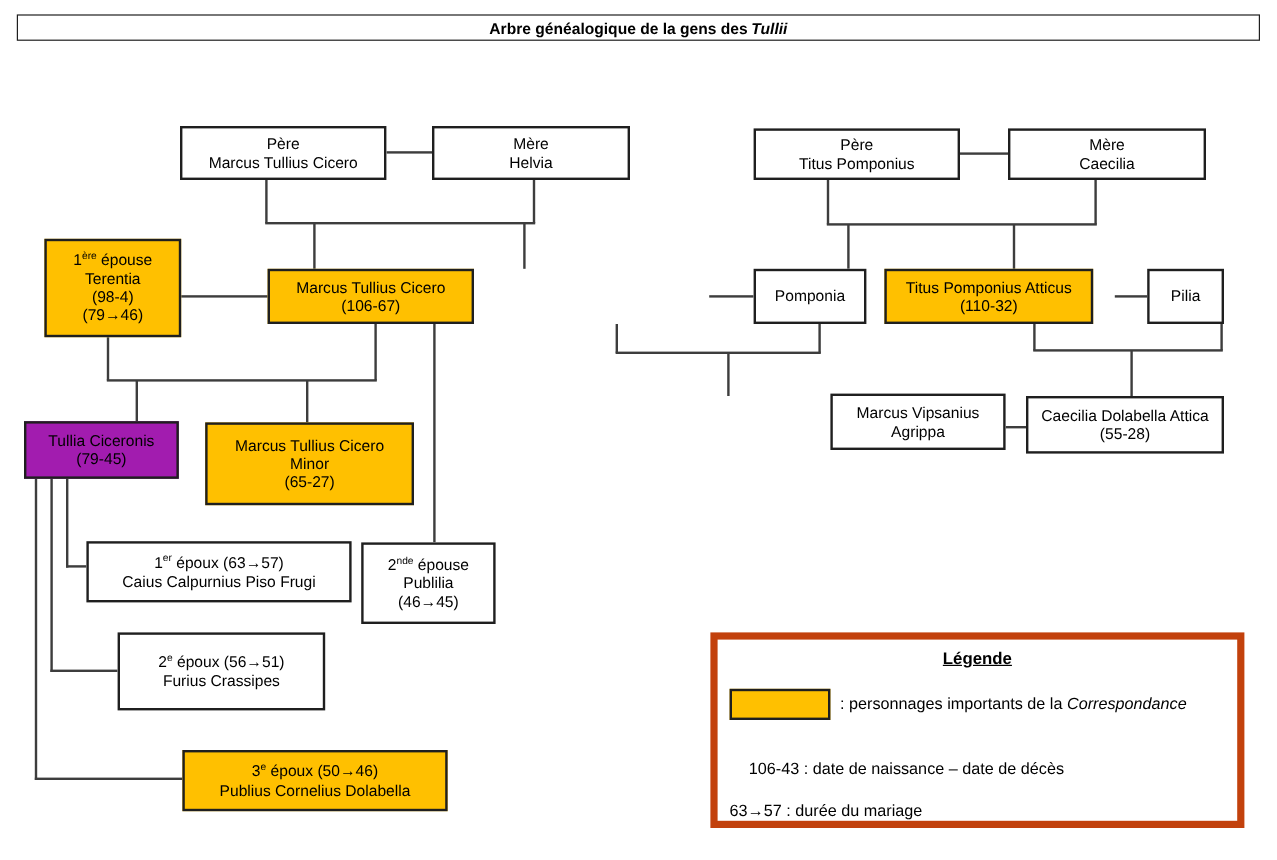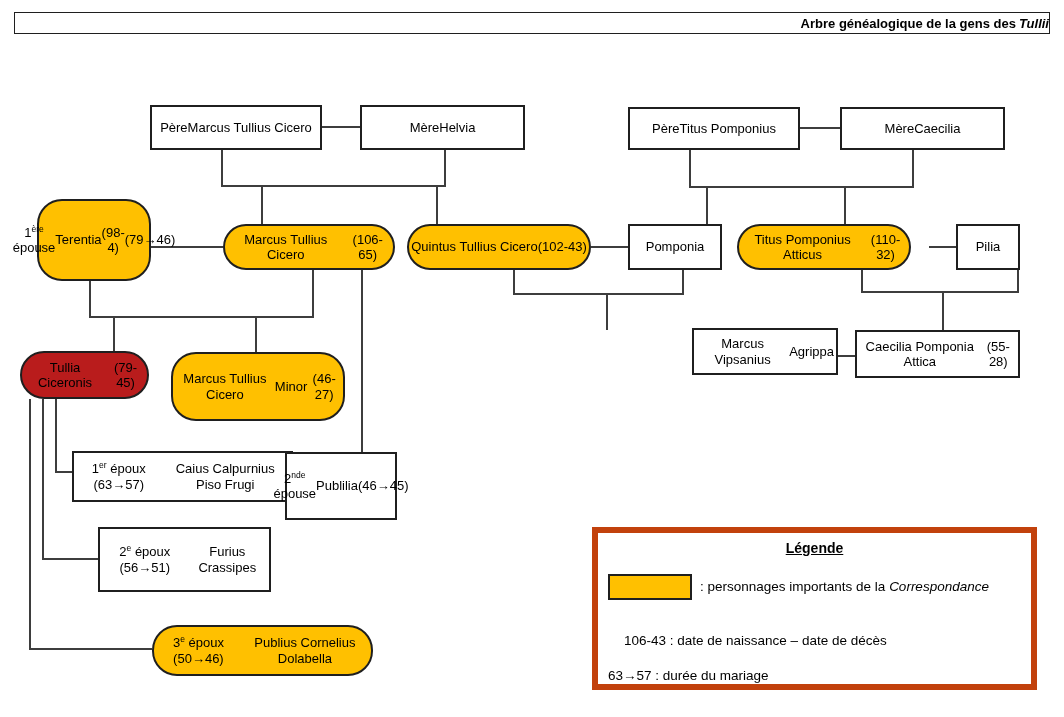--- a/index.html
+++ b/index.html
@@ -3,30 +3,30 @@
 <meta charset="utf-8">
 <style>
   html,body{margin:0;padding:0;background:#ffffff;}
   .stage{
     position:relative;width:1064px;height:717px;background:#ffffff;
     font-family:"Liberation Sans",sans-serif;color:#000;overflow:hidden;
   }
   .title-bar{
     position:absolute;left:14px;top:12px;width:1036px;height:22px;
     border:1px solid #1f1f1f;box-sizing:border-box;
-    display:flex;align-items:center;justify-content:flex-end;
+    display:flex;align-items:center;justify-content:center;
     font-size:13px;font-weight:bold;
   }
   .title-bar .emph{font-style:italic;margin-left:3px;}
   .node{
     position:absolute;background:#ffffff;border:2px solid #1f1f1f;box-sizing:border-box;
-    display:flex;flex-direction:row;align-items:center;justify-content:center;
+    display:flex;flex-direction:column;align-items:center;justify-content:center;
     text-align:center;font-size:13px;line-height:1.18;padding:1px 2px;
   }
-  .orange{background:#FFC000;border-radius:25px;}
+  .orange{background:#FFC000;}
   .hline,.vline{position:absolute;background:#3d3d3d;}
   .hline{height:2px;}
   .vline{width:2px;}
   sup{font-size:8.5px;line-height:0;vertical-align:super;}
   .legend{
     position:absolute;left:592px;top:527px;width:445px;height:163px;
     border:6px solid #c2410c;box-sizing:border-box;font-size:13.5px;
   }
   .legend-title{
     position:absolute;left:0;right:0;top:7px;text-align:center;
@@ -115,60 +115,56 @@
   </div>
 
   <div class="node orange" style="left: 37px; top: 199px; width: 114px; height: 82px; background: rgb(255, 192, 0);">
     <div><span>1</span><sup>ère</sup><span> épouse</span></div>
     <div>Terentia</div>
     <div>(98-4)</div>
     <div>(79→46)</div>
   </div>
   <div class="node orange" style="left: 223px; top: 224px; width: 172px; height: 46px; background: rgb(255, 192, 0);">
     <div>Marcus Tullius Cicero</div>
-    <div>(106-65)</div>
-  </div>
-  <div class="node orange" style="left: 407px; top: 224px; width: 184px; height: 46px; background: rgb(255, 192, 0);">
-    <div>Quintus Tullius Cicero</div>
-    <div>(102-43)</div>
+    <div>(106-67)</div>
   </div>
   <div class="node" style="left:628px;top:224px;width:94px;height:46px">
     <div>Pomponia</div>
   </div>
   <div class="node orange" style="left: 737px; top: 224px; width: 174px; height: 46px; background: rgb(255, 192, 0);">
     <div>Titus Pomponius Atticus</div>
     <div>(110-32)</div>
   </div>
   <div class="node" style="left:956px;top:224px;width:64px;height:46px">
     <div>Pilia</div>
   </div>
 
-  <div class="node orange" style="left: 20px; top: 351px; width: 129px; height: 48px; background: #b91c1c;">
+  <div class="node orange" style="left: 20px; top: 351px; width: 129px; height: 48px; background: #a21caf;">
     <div>Tullia Ciceronis</div>
     <div>(79-45)</div>
   </div>
   <div class="node orange" style="left: 171px; top: 352px; width: 174px; height: 69px; background: rgb(255, 192, 0);">
     <div>Marcus Tullius Cicero</div>
     <div>Minor</div>
-    <div>(46-27)</div>
+    <div>(65-27)</div>
   </div>
   <div class="node" style="left:692px;top:328px;width:146px;height:47px">
     <div>Marcus Vipsanius</div>
     <div>Agrippa</div>
   </div>
   <div class="node" style="left:855px;top:330px;width:165px;height:48px">
-    <div>Caecilia Pomponia Attica</div>
+    <div>Caecilia Dolabella Attica</div>
     <div>(55-28)</div>
   </div>
 
   <div class="node" style="left:72px;top:451px;width:221px;height:51px">
     <div><span>1</span><sup>er</sup><span> époux (63→57)</span></div>
     <div>Caius Calpurnius Piso Frugi</div>
   </div>
-  <div class="node" style="left:285px;top:452px;width:112px;height:68px">
+  <div class="node" style="left:301px;top:452px;width:112px;height:68px">
     <div><span>2</span><sup>nde</sup><span> épouse</span></div>
     <div>Publilia</div>
     <div>(46→45)</div>
   </div>
   <div class="node" style="left:98px;top:527px;width:173px;height:65px">
     <div><span>2</span><sup>e</sup><span> époux (56→51)</span></div>
     <div>Furius Crassipes</div>
   </div>
   <div class="node orange" style="left: 152px; top: 625px; width: 221px; height: 51px; background: rgb(255, 192, 0);">
     <div><span>3</span><sup>e</sup><span> époux (50→46)</span></div>

